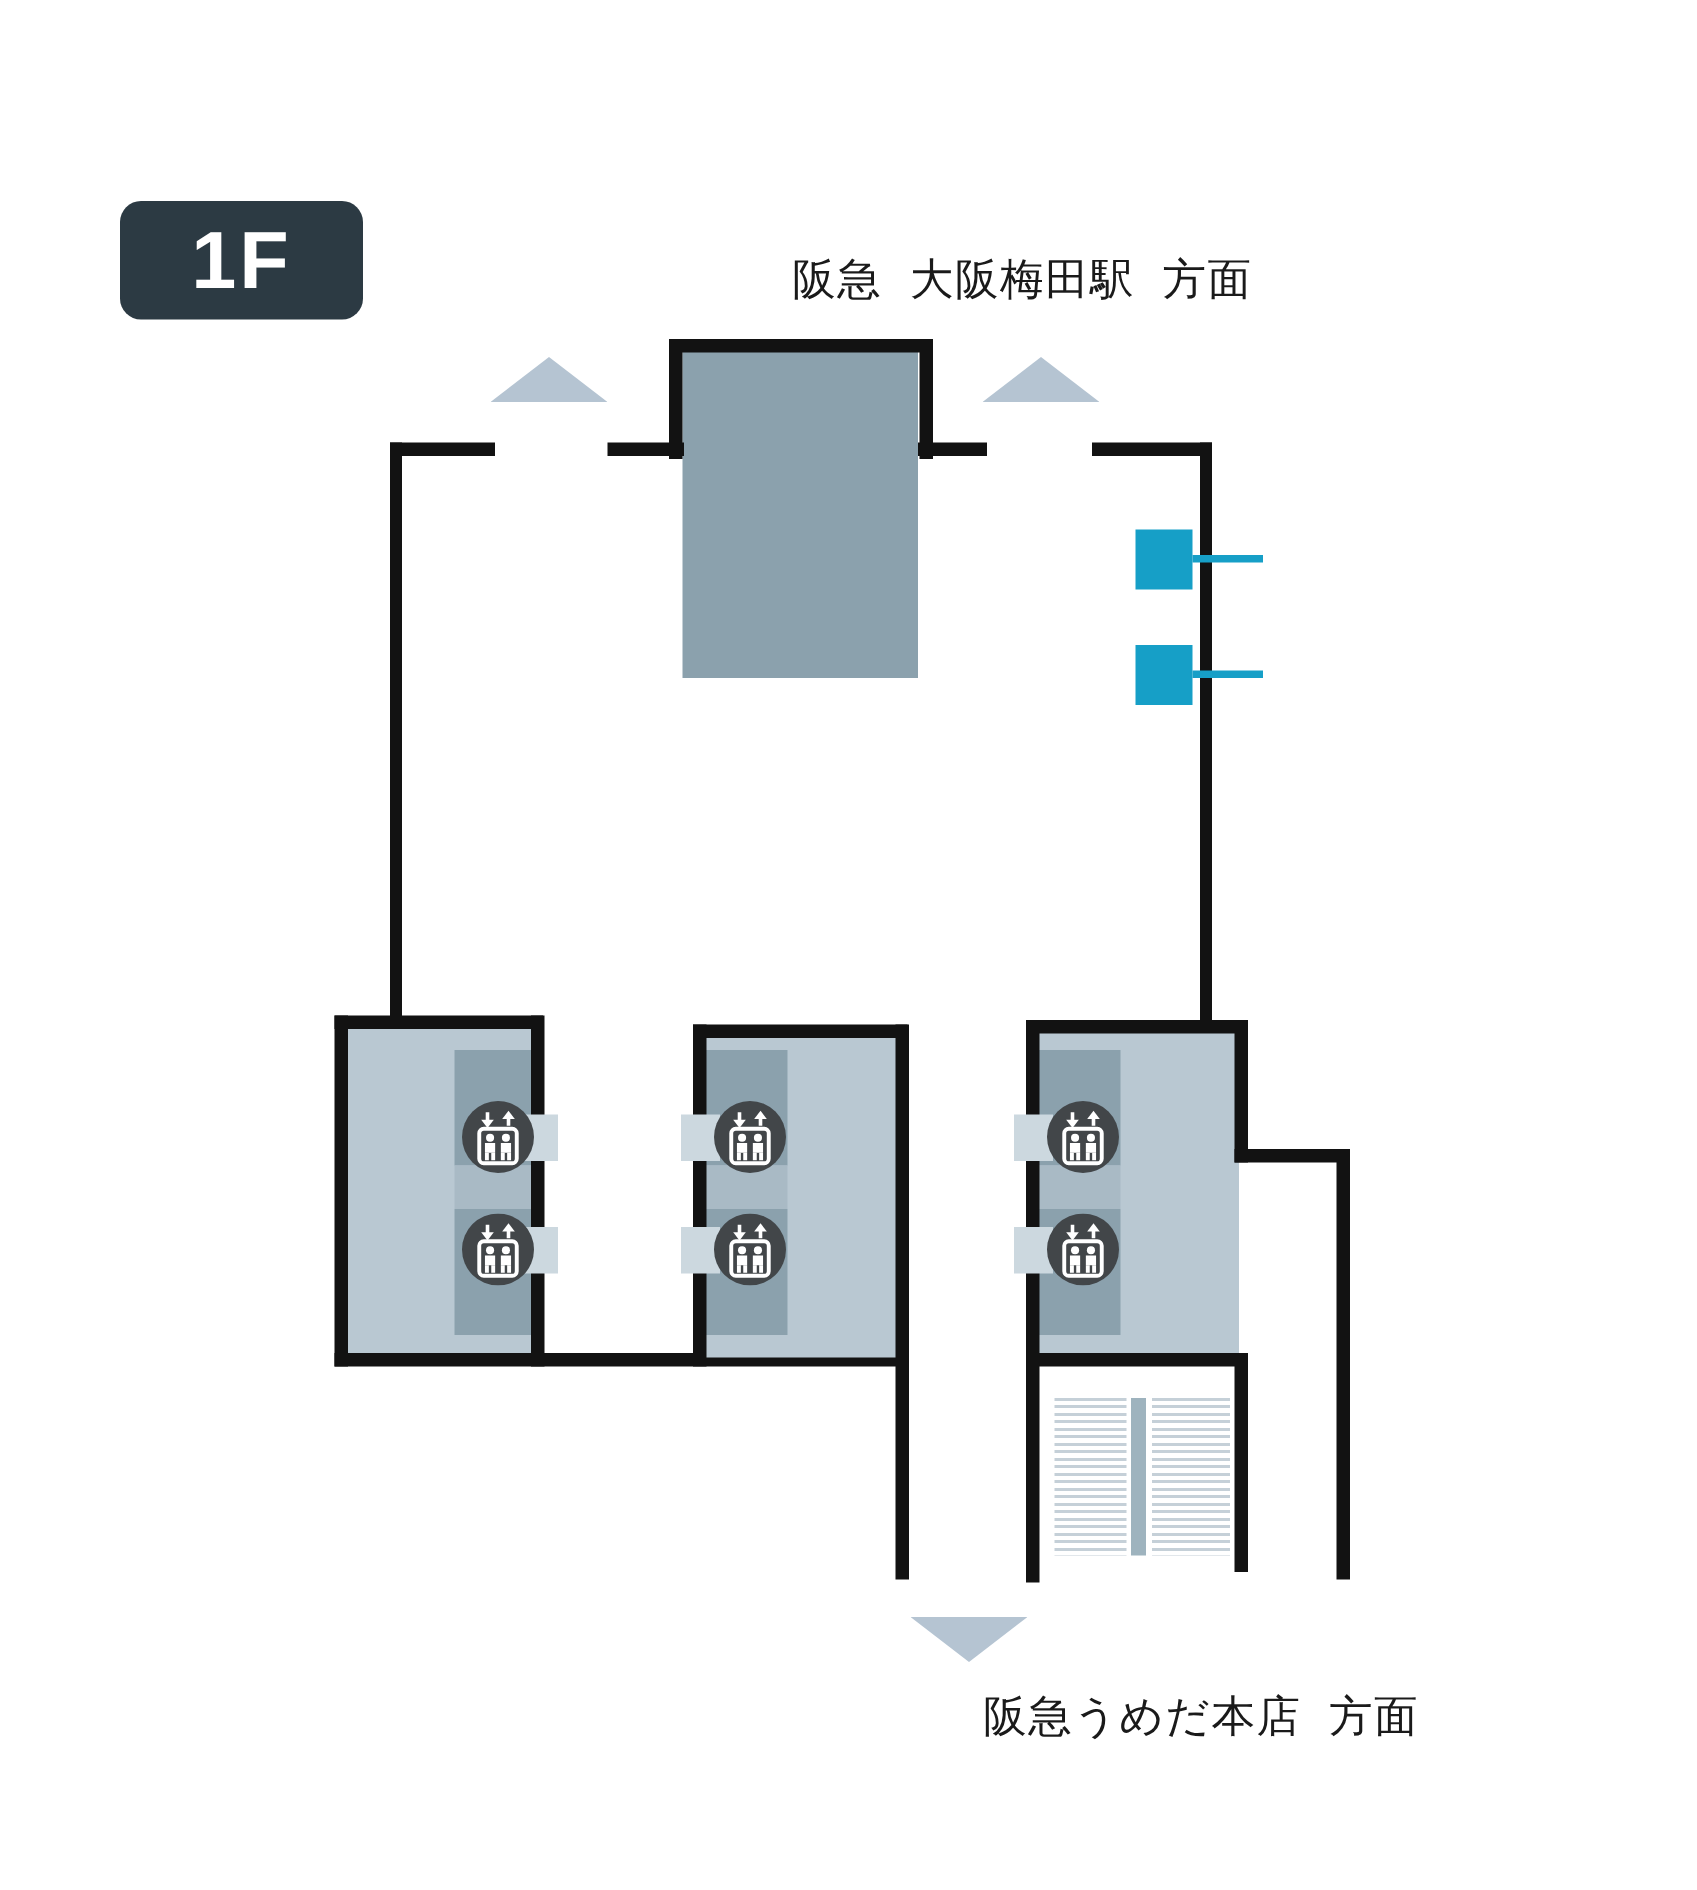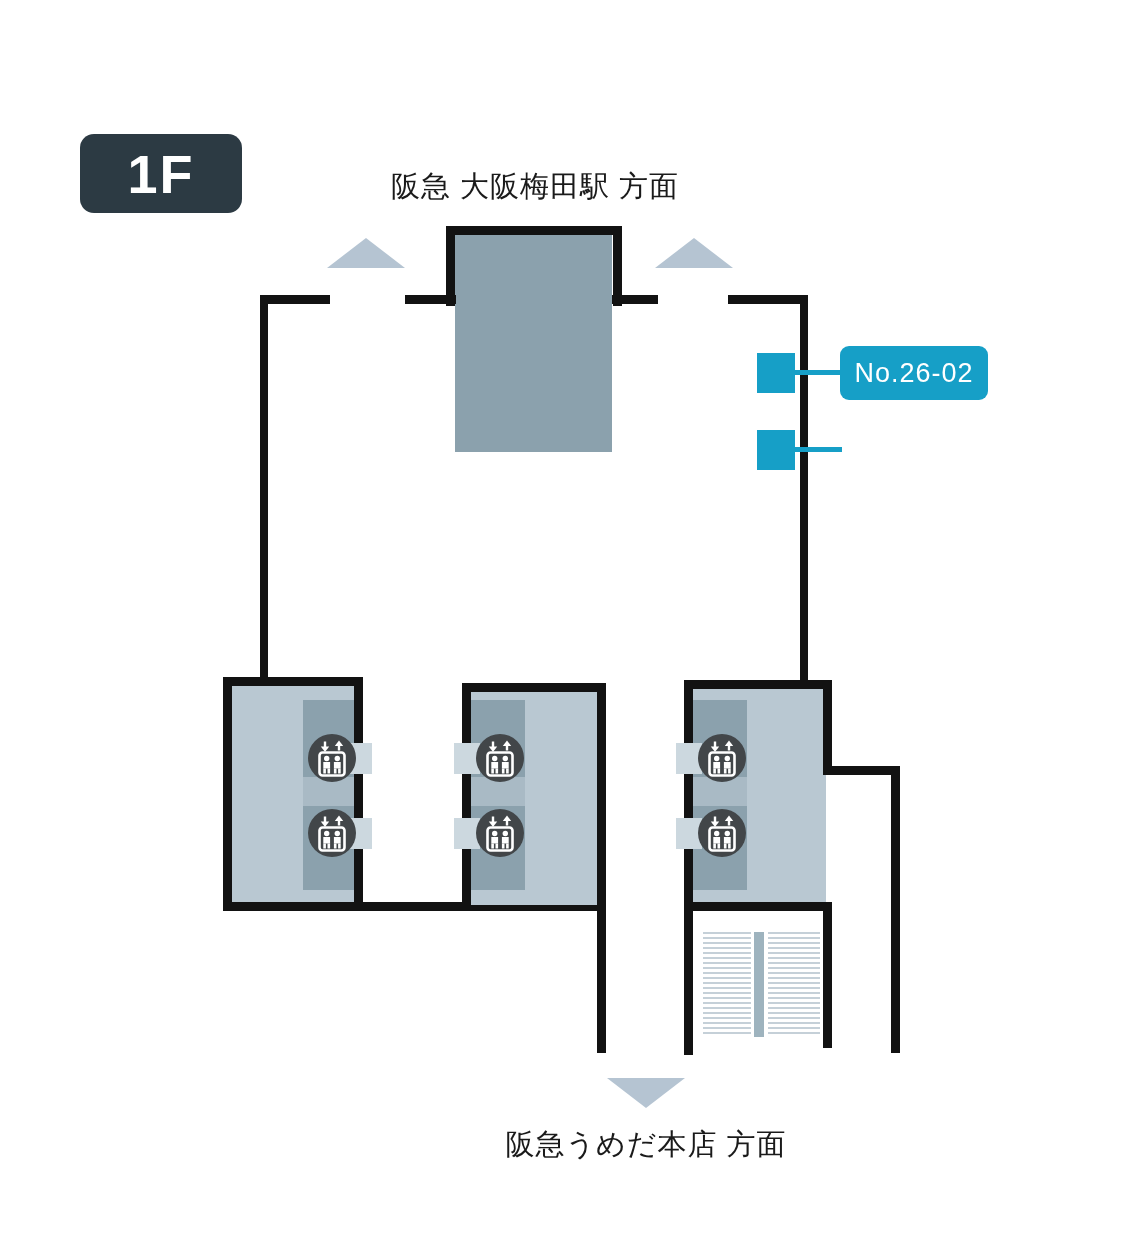--- a/index.html
+++ b/index.html
@@ -24,22 +24,22 @@
   .shaft{position:absolute;background:var(--room-fill);}
   .midstrip{position:absolute;background:var(--bank-mid);}
   .notch{position:absolute;background:var(--notch);}
   .badge{
     position:absolute;left:80px;top:134px;width:162px;height:79px;
     background:var(--badge-bg);border-radius:14px;
     display:flex;align-items:center;justify-content:center;
     color:#fff;font-size:54px;font-weight:600;letter-spacing:2px;
   }
   .dir-label{
-    position:absolute;width:600px;text-align:center;
-    font-size:29px;color:var(--text);letter-spacing:1px;white-space:nowrap;
+    position:absolute;width:600px;text-align:right;
+    font-size:29px;color:var(--text);letter-spacing:1px;white-space:nowrap;font-family:Liberation Mono, monospace;
   }
   .hall-label{
     position:absolute;left:235px;top:517px;width:600px;text-align:center;
     font-size:29px;letter-spacing:1px;
   }
   .cafe-room{
     position:absolute;left:455px;top:232px;width:157px;height:220px;
     background:var(--room-fill);
   }
   .cafe-text{
@@ -90,23 +90,20 @@
 
   <div class="wall" style="left:260px;top:295px;width:8px;height:390px;"></div>
   <div class="wall" style="left:260px;top:295px;width:70px;height:9px;"></div>
   <div class="wall" style="left:405px;top:295px;width:51px;height:9px;"></div>
   <div class="wall" style="left:612px;top:295px;width:46px;height:9px;"></div>
   <div class="wall" style="left:728px;top:295px;width:80px;height:9px;"></div>
   <div class="wall" style="left:800px;top:295px;width:8px;height:390px;"></div>
 
   <div class="sign-square" style="left:757px;top:353px;"></div>
   <div class="sign-conn" style="left:795px;top:370px;"></div>
-  <div class="sign-tag" style="left:840px;top:346px;">
-    <span>No.26-02</span>
-  </div>
   <div class="sign-square" style="left:757px;top:430px;"></div>
   <div class="sign-conn" style="left:795px;top:447px;"></div>
 
 
   <div class="fill" style="left:228px;top:682px;width:130px;height:224px;"></div>
   <div class="shaft" style="left:303px;top:700px;width:55px;height:77px;"></div>
   <div class="midstrip" style="left:303px;top:777px;width:55px;height:29px;"></div>
   <div class="shaft" style="left:303px;top:806px;width:55px;height:84px;"></div>
   <div class="wall" style="left:223px;top:677px;width:9px;height:234px;"></div>
   <div class="wall" style="left:223px;top:677px;width:139px;height:9px;"></div>

